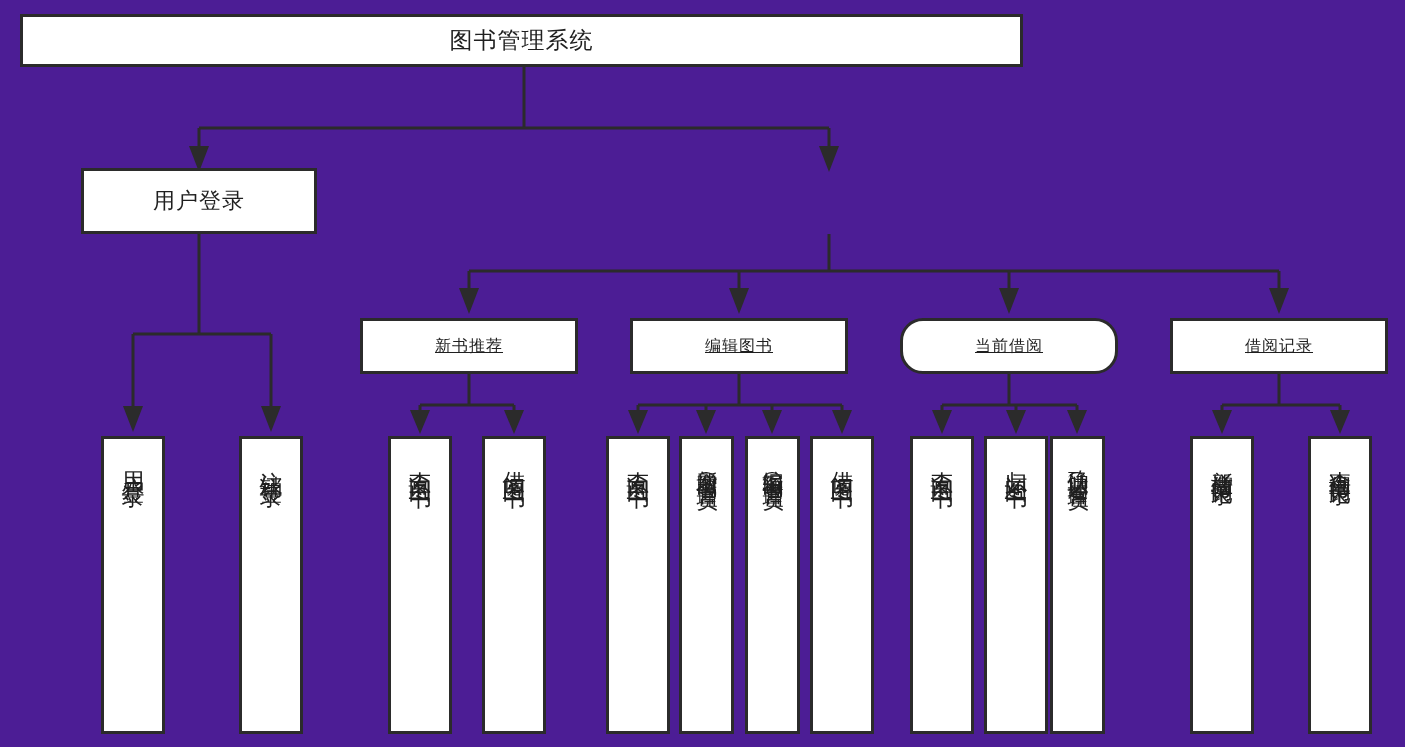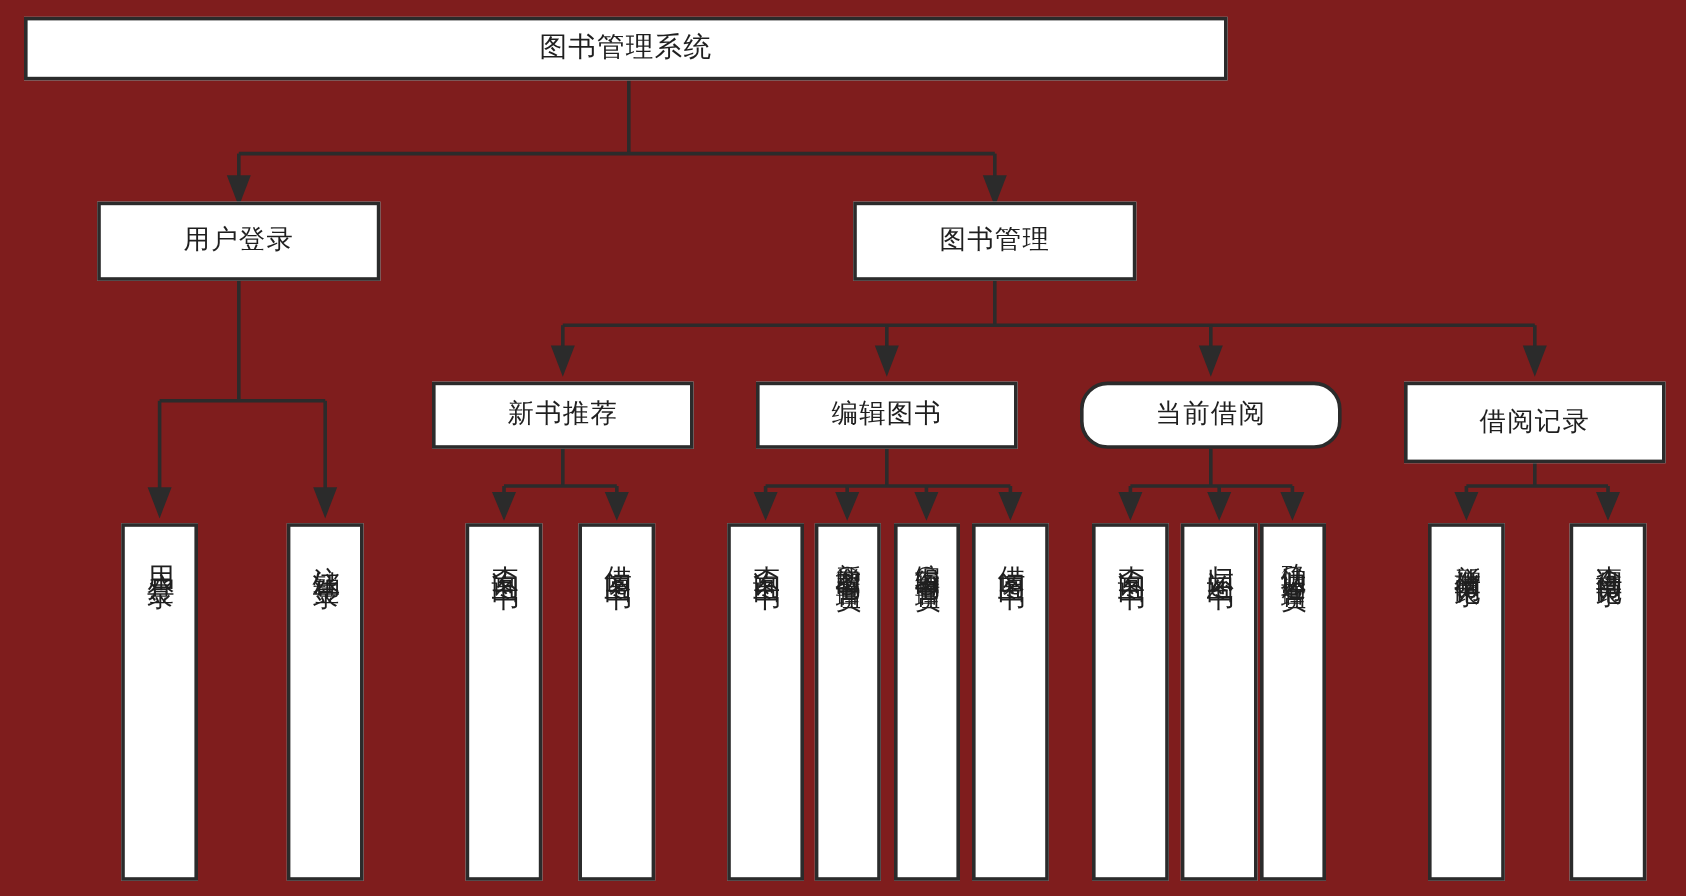--- a/index.html
+++ b/index.html
@@ -1,21 +1,21 @@
 <!DOCTYPE html>
 <html><head>
 <meta charset="utf-8">
 <style>
   html,body{margin:0;padding:0;background:#ffffff;}
   body{
     width:1405px;height:747px;overflow:hidden;
     font-family:"DejaVu Sans","Liberation Sans",sans-serif;
     color:#1a1a1a;
   }
-  #canvas{position:relative;width:1405px;height:747px;background:#7f1d1d;}
+  #canvas{position:relative;width:1405px;height:747px;background:#4c1d95;}
 
   
   svg#wires{position:absolute;left:0;top:0;width:1405px;height:747px;pointer-events:none;}
   svg#wires line, svg#wires path{stroke:#2b2b2b;stroke-width:3;fill:none;}
   svg#wires polygon{fill:#2b2b2b;}
 
   
   .node{
     position:absolute;
     box-sizing:border-box;
@@ -27,21 +27,21 @@
   }
   .node .lbl{
     font-size:22px;
     letter-spacing:1px;
     line-height:1.15;
     color:#1f1f1f;
     white-space:pre-line;
   }
   .node.root .lbl{font-size:23px;}
   .node.l2 .lbl{font-size:22px;}
-  .node.l3 .lbl{font-size:22px;}
+  .node.l3 .lbl{font-size:16px;text-decoration:underline;}
 
   
   .node.leaf{
     align-items:flex-start;
     justify-content:center;
     padding-top:14px;
   }
   .node.leaf .lbl{
     writing-mode:vertical-rl;
     text-orientation:upright;
@@ -143,34 +143,31 @@
     </g>
   </svg>
 
   <div class="node root" style="left:20px;top:14px;width:1003px;height:53px;">
     <span class="lbl">图书管理系统</span>
   </div>
 
   <div class="node l2" style="left:81px;top:168px;width:236px;height:66px;">
     <span class="lbl">用户登录</span>
   </div>
-  <div class="node l2" style="left:711px;top:168px;width:236px;height:66px;">
-    <span class="lbl">图书管理</span>
-  </div>
 
   <div class="node l3" style="left:360px;top:318px;width:218px;height:56px;">
     <span class="lbl">新书推荐</span>
   </div>
   <div class="node l3" style="left:630px;top:318px;width:218px;height:56px;">
     <span class="lbl">编辑图书</span>
   </div>
   <div class="node l3" style="left:900px;top:318px;width:218px;height:56px;border-radius:23px;">
     <span class="lbl">当前借阅</span>
   </div>
-  <div class="node l3" style="left:1170px;top:318px;width:218px;height:68px;">
+  <div class="node l3" style="left:1170px;top:318px;width:218px;height:56px;">
     <span class="lbl">借阅记录</span>
   </div>
 
   <div class="node leaf" style="left:101px;top:436px;width:64px;height:298px;">
     <span class="lbl">用户登录</span>
   </div>
   <div class="node leaf" style="left:239px;top:436px;width:64px;height:298px;">
     <span class="lbl">注销登录</span>
   </div>
 

